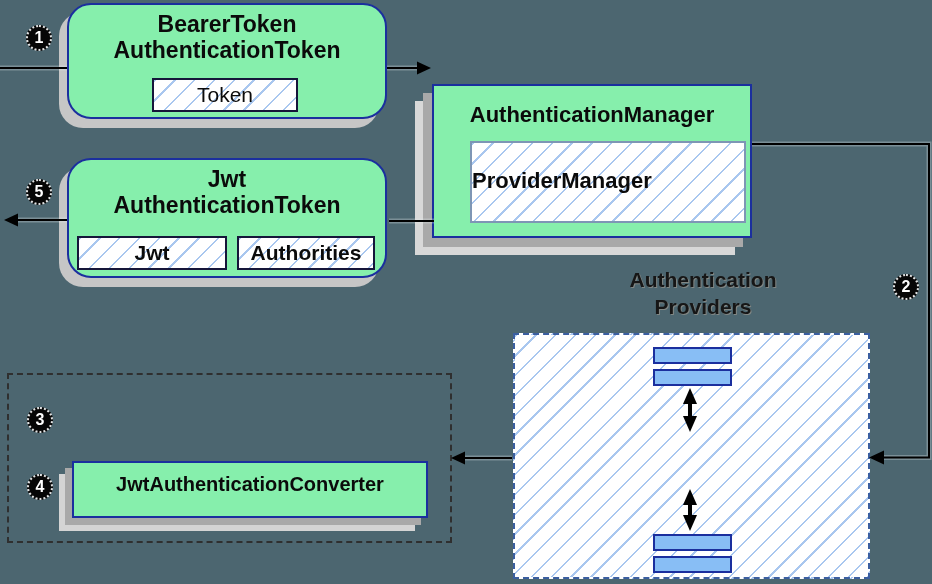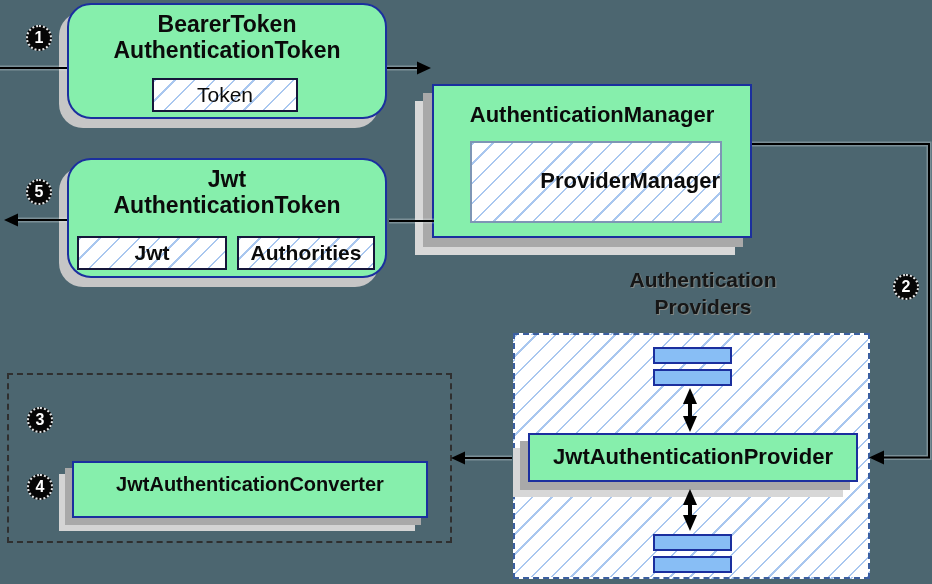--- a/index.html
+++ b/index.html
@@ -28,23 +28,23 @@
     border:2px solid #16163A; font-size:21px; line-height:29px; color:#0b0b0b; font-weight:normal;
     box-sizing:border-box; text-align:center; }
 
   #jwt-box { left:67px; top:158px; width:320px; height:120px; }
   .subfield { position:absolute; border:2px solid #16163A; box-sizing:border-box;
     font-size:21px; line-height:29px; font-weight:bold; color:#0b0b0b; text-align:center; }
   #jwt-field { left:8px; top:76px; width:150px; height:34px; }
   #authorities-field { left:168px; top:76px; width:138px; height:34px; }
 
   #auth-manager { left:432px; top:68px; width:320px; height:154px; font-size:22px; padding-top:16px;margin-top:16px; }
-  #provider-manager { position:absolute; left:36px; top:55px; width:252px; height:82px;
+  #provider-manager { position:absolute; left:36px; top:55px; width:276px; height:82px;
     border:2px solid #7E96B5; box-sizing:border-box; font-size:22px; line-height:76px;
-    font-weight:bold; color:#0b0b0b; text-align:right; }
+    font-weight:bold; color:#0b0b0b; text-align:left; }
 
   #providers-label { position:absolute; left:568px; top:266px; width:270px; text-align:center;
     font-size:21px; font-weight:bold; color:#161616; line-height:27px;
     text-shadow:1px 1px 0 rgba(175,162,150,0.55); }
 
   #right-dashed { position:absolute; left:513px; top:333px; width:357px; height:246px;
     border:2px dashed #3B5FA0; box-sizing:border-box; }
   .bar { position:absolute; left:138px; width:79px; height:17px; box-sizing:border-box;
     background:#88BEF5; border:2px solid #1B2F9E; }
   #bar-1 { top:12px; }  #bar-2 { top:34px; }
@@ -101,21 +101,20 @@
   <div id="auth-manager" class="node stack2big">
     <div>AuthenticationManager</div>
     <div id="provider-manager" class="hatch">ProviderManager</div>
   </div>
 
   <div id="providers-label">
     <div>Authentication</div>
     <div>Providers</div>
   </div>
 
-  <div id="jwt-auth-provider" class="node stack2">JwtAuthenticationProvider</div>
 
 
   <div id="jwt-auth-converter" class="node">JwtAuthenticationConverter</div>
 
   <div class="badge" id="badge-1">1</div>
   <div class="badge" id="badge-2">2</div>
   <div class="badge" id="badge-3">3</div>
   <div class="badge" id="badge-4">4</div>
   <div class="badge" id="badge-5">5</div>
 

